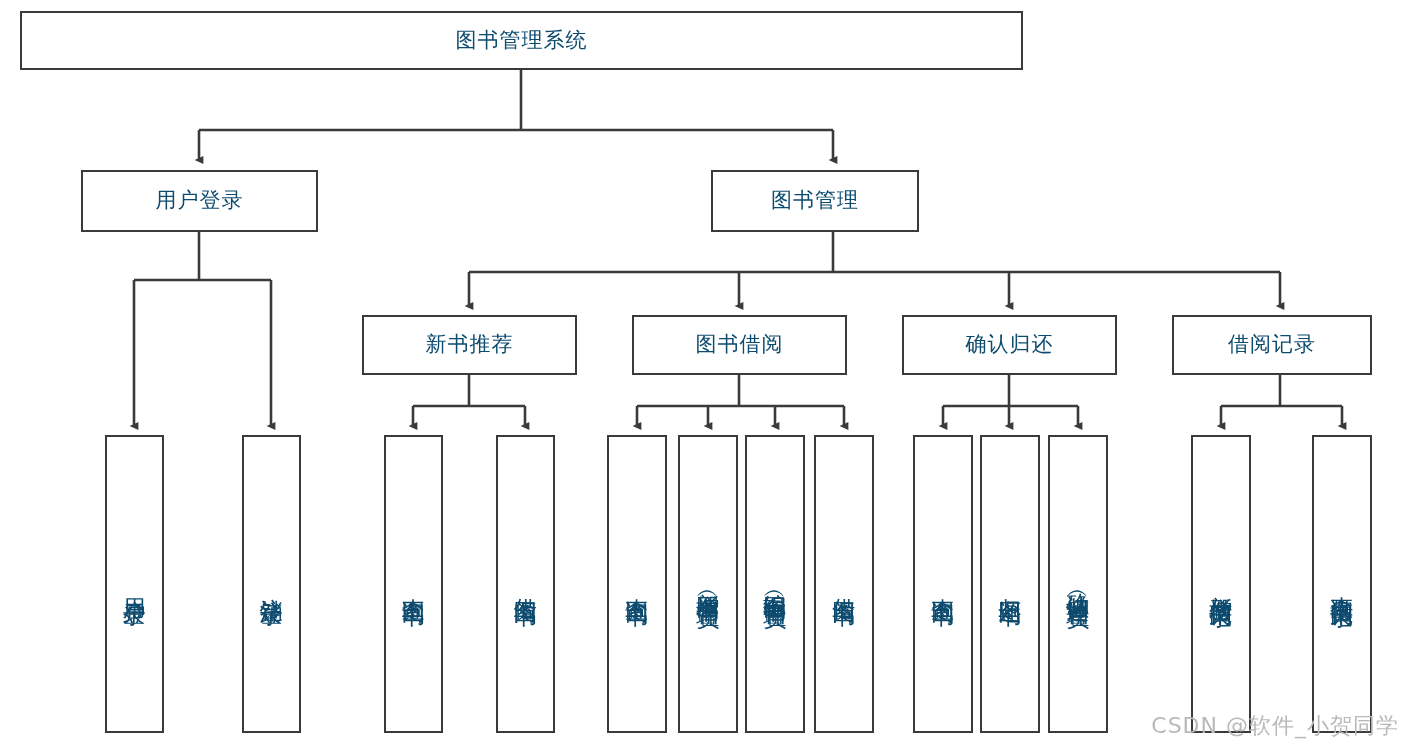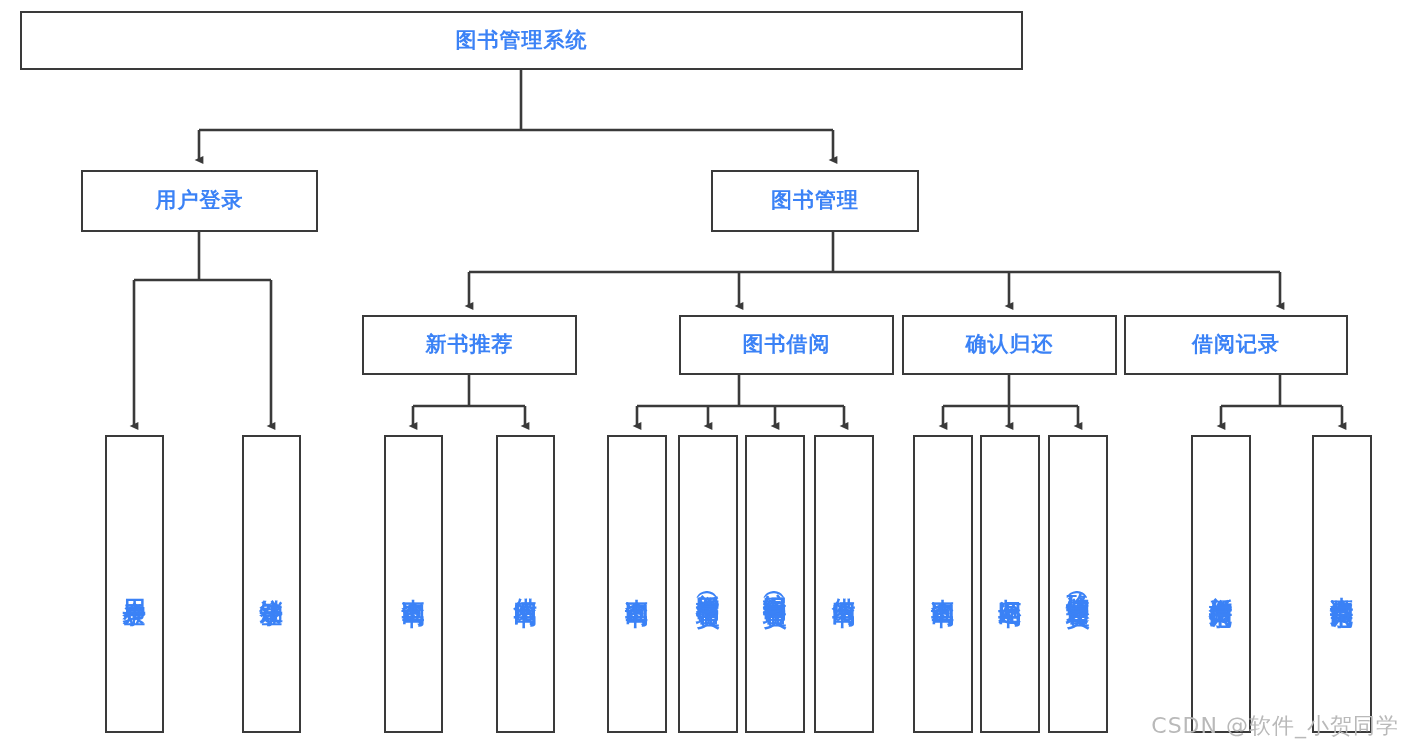--- a/index.html
+++ b/index.html
@@ -8,22 +8,21 @@
   svg#wires{position:absolute;left:0;top:0;width:1405px;height:747px;}
 
   .node{
     position:absolute;
     box-sizing:border-box;
     border:2px solid #3a3a3a;
     background:#ffffff;
     display:flex;
     align-items:center;
     justify-content:center;
-    color:#3b82f6;
-    font-weight:bold;
+    color:#0c4a6e;
   }
   .node.hbox{font-size:21px;line-height:1.2;letter-spacing:1px;}
   .node.root{font-size:21px;}
   .node.leaf{
     writing-mode:vertical-rl;
     text-orientation:upright;
     font-size:23px;
     line-height:1.16;
     letter-spacing:2px;
     padding:6px 0;
@@ -111,27 +110,27 @@
   <div class="node hbox" style="left:81px;top:170px;width:237px;height:62px;">
     <span class="lbl">用户登录</span>
   </div>
   <div class="node hbox" style="left:711px;top:170px;width:208px;height:62px;">
     <span class="lbl">图书管理</span>
   </div>
 
   <div class="node hbox" style="left:362px;top:315px;width:215px;height:60px;">
     <span class="lbl">新书推荐</span>
   </div>
-  <div class="node hbox" style="left:632px;top:315px;width:215px;height:60px;margin-left:47px;">
+  <div class="node hbox" style="left:632px;top:315px;width:215px;height:60px;">
     <span class="lbl">图书借阅</span>
   </div>
   <div class="node hbox" style="left:902px;top:315px;width:215px;height:60px;">
     <span class="lbl">确认归还</span>
   </div>
-  <div class="node hbox" style="left:1124px;top:315px;width:224px;height:60px;">
+  <div class="node hbox" style="left:1172px;top:315px;width:200px;height:60px;">
     <span class="lbl">借阅记录</span>
   </div>
 
   <div class="node leaf" style="left:105px;top:435px;width:59px;height:298px;">
     <span class="lbl">用户登录</span>
   </div>
   <div class="node leaf" style="left:242px;top:435px;width:59px;height:298px;">
     <span class="lbl">注销登录</span>
   </div>
 

